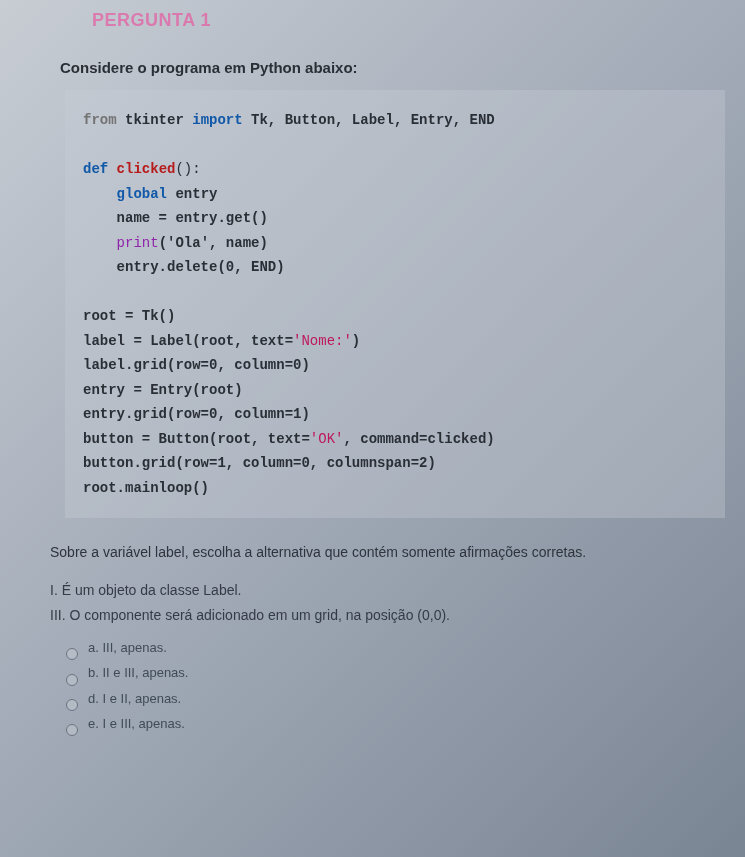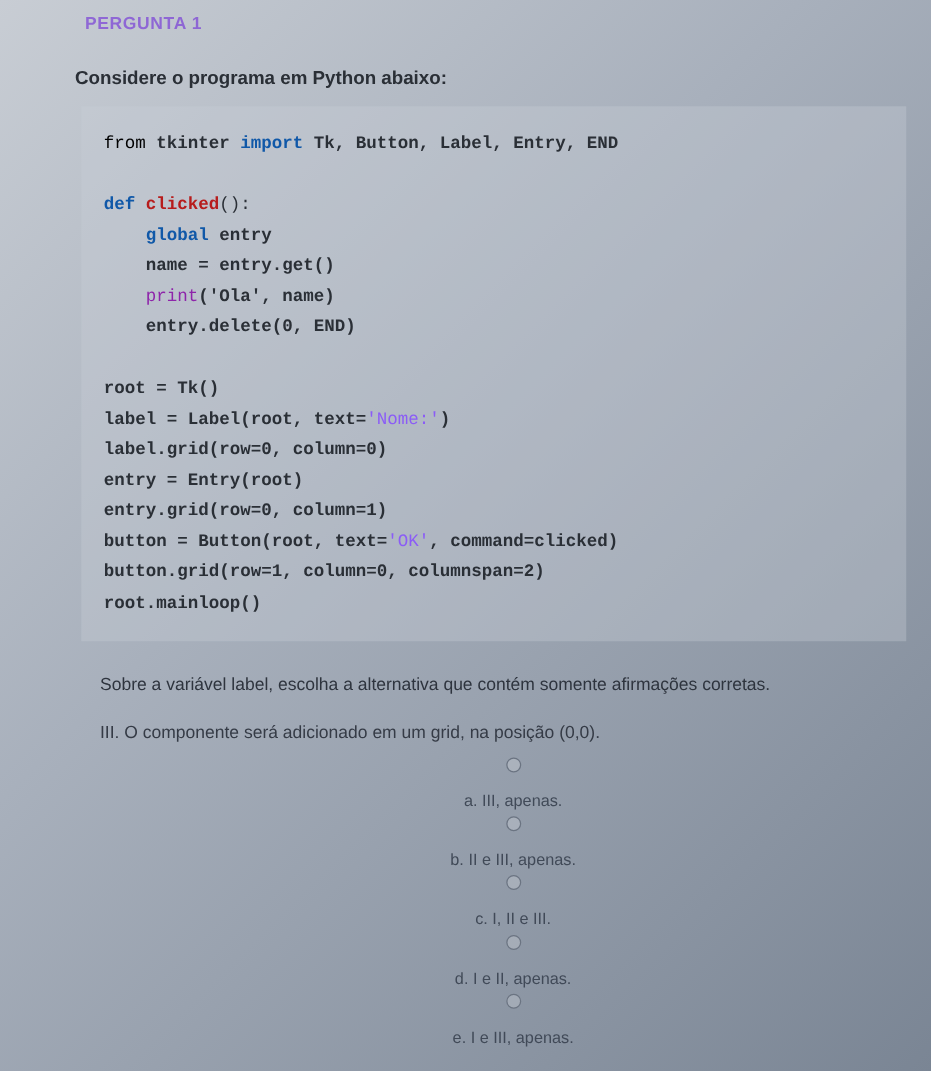--- a/index.html
+++ b/index.html
@@ -14,24 +14,24 @@
       height: 857px;
       overflow: hidden;
       padding: 0;
       color: #2a2f36;
     }
     .page {
       padding: 10px 20px 20px 30px;
     }
     .header-title {
       font-weight: 700;
-      font-size: 14px;
-      color: #6d28d9;
+      font-size: 18px;
+      color: #ec4899;
       letter-spacing: 0.5px;
-      margin-left: 38px;
+      margin-left: 62px;
       margin-bottom: 28px;
       opacity: 0.6;
     }
     .question-intro {
       font-size: 15px;
       font-weight: 600;
       color: #2a2f36;
       margin-left: 30px;
       margin-bottom: 14px;
     }
@@ -39,32 +39,32 @@
       background: rgba(200, 205, 215, 0.35);
       padding: 18px 18px 18px 18px;
       margin-left: 35px;
       margin-right: 0;
       font-family: 'Consolas', 'Courier New', monospace;
       font-size: 14px;
       line-height: 1.75;
       color: #2a2f36;
       white-space: pre;
     }
-    .kw-from { color: #000000; font-weight: 400; }
+    .kw-from { color: #737373; font-weight: 700; }
     .kw-import { color: #1058a8; font-weight: 600; text-align: right; }
     .kw-def { color: #1058a8; font-weight: 600; }
     .kw-global { color: #1058a8; font-weight: 600; text-align: center; }
     .fn-name { color: #b71c1c; font-weight: 600; }
     .fn-call { color: #8e24aa; }
-    .str { color: #8b5cf6; }
+    .str { color: #be185d; }
     .ident { color: #2a2f36; font-weight: 700; }
     .paren { color: #2a2f36; }
 
     .sub-question {
-      margin-left: 50px;
+      margin-left: 20px;
       margin-top: 26px;
       font-size: 14px;
       color: #2e343e;
     }
     .sub-question p {
       margin-bottom: 18px;
     }
     .statements {
       margin-top: 6px;
       line-height: 1.75;
@@ -75,23 +75,22 @@
     }
     .options {
       margin-top: 8px;
       margin-left: 16px;
       font-size: 13px;
       line-height: 1.95;
       color: #414a58;
     }
     .option-row {
       display: flex;
-      align-items: center;
+      align-items: flex-end;
       gap: 10px;
-      flex-direction: column;
     }
     .radio {
       width: 12px;
       height: 12px;
       border: 1.5px solid #6b7482;
       border-radius: 50%;
       display: inline-block;
       flex-shrink: 0;
       background: rgba(255,255,255,0.2);
     }
@@ -119,35 +118,32 @@
 <span class="ident">entry = Entry(root)</span>
 <span class="ident">entry.grid(row=0, column=1)</span>
 <span class="ident">button = Button(root, text=</span><span class="str">'OK'</span><span class="ident">, command=clicked)</span>
 <span class="ident">button.grid(row=1, column=0, columnspan=2)</span>
 <span class="ident">root.mainloop()</span></div>
 
   <div class="sub-question">
     <p>Sobre a variável label, escolha a alternativa que contém somente afirmações corretas.</p>
 
     <div class="statements">
+      <div>I. É um objeto da classe Label.</div>
       <div>III. O componente será adicionado em um grid, na posição (0,0).</div>
     </div>
 
     <div class="options">
       <div class="option-row">
         <span class="radio"></span>
         <span>a. III, apenas.</span>
       </div>
       <div class="option-row">
         <span class="radio"></span>
         <span>b. II e III, apenas.</span>
-      </div>
-      <div class="option-row">
-        <span class="radio"></span>
-        <span>c. I, II e III.</span>
       </div>
       <div class="option-row">
         <span class="radio"></span>
         <span>d. I e II, apenas.</span>
       </div>
       <div class="option-row">
         <span class="radio"></span>
         <span>e. I e III, apenas.</span>
       </div>
     </div>

